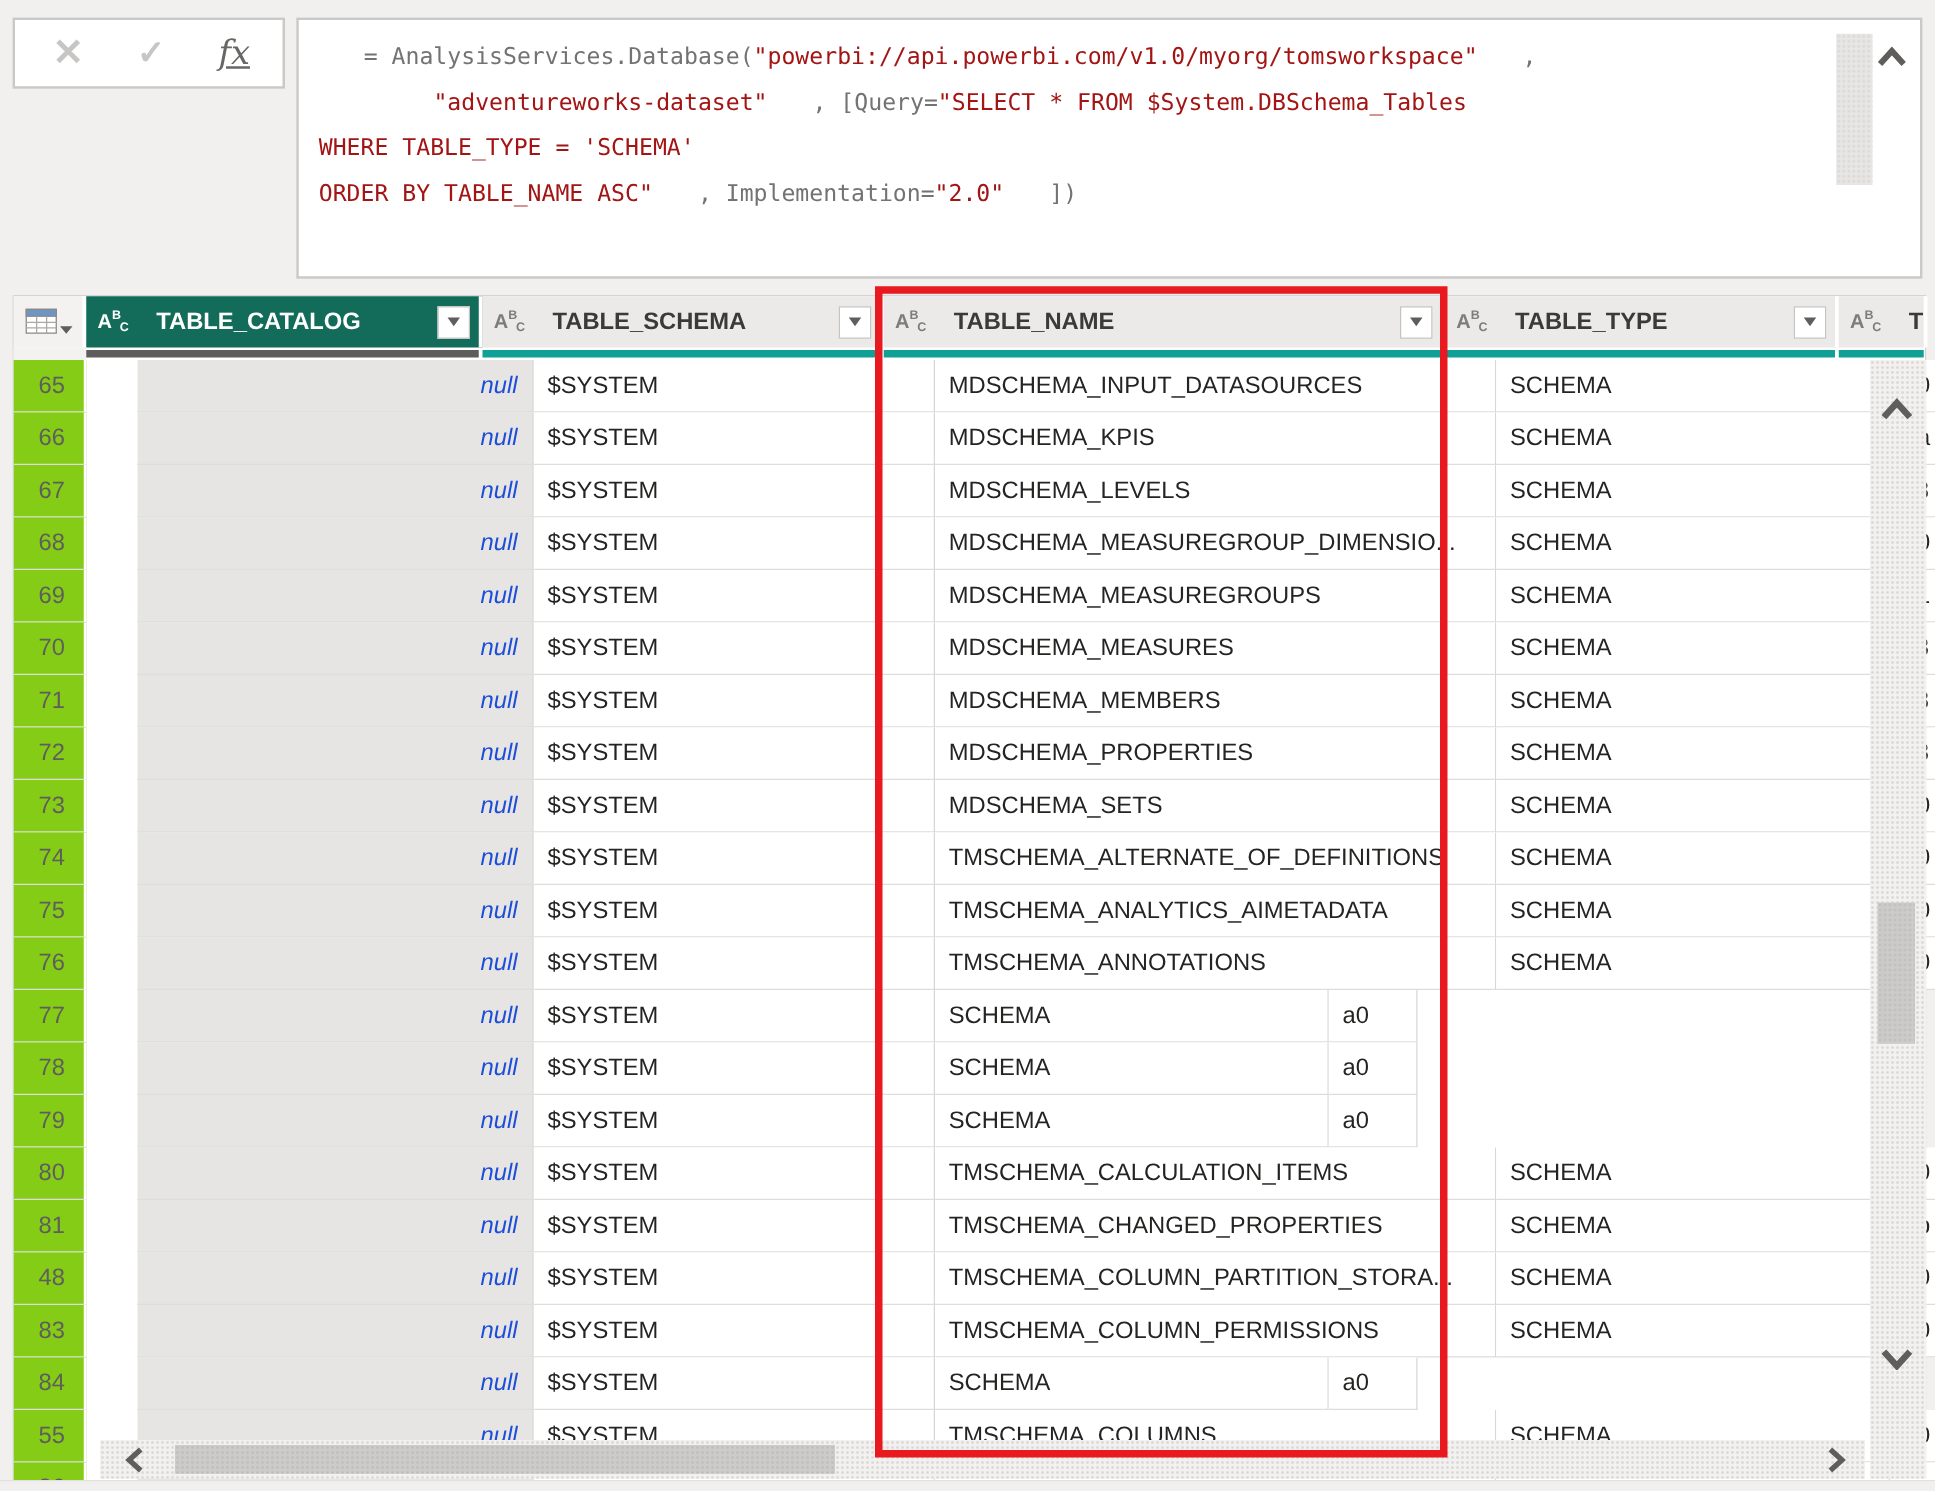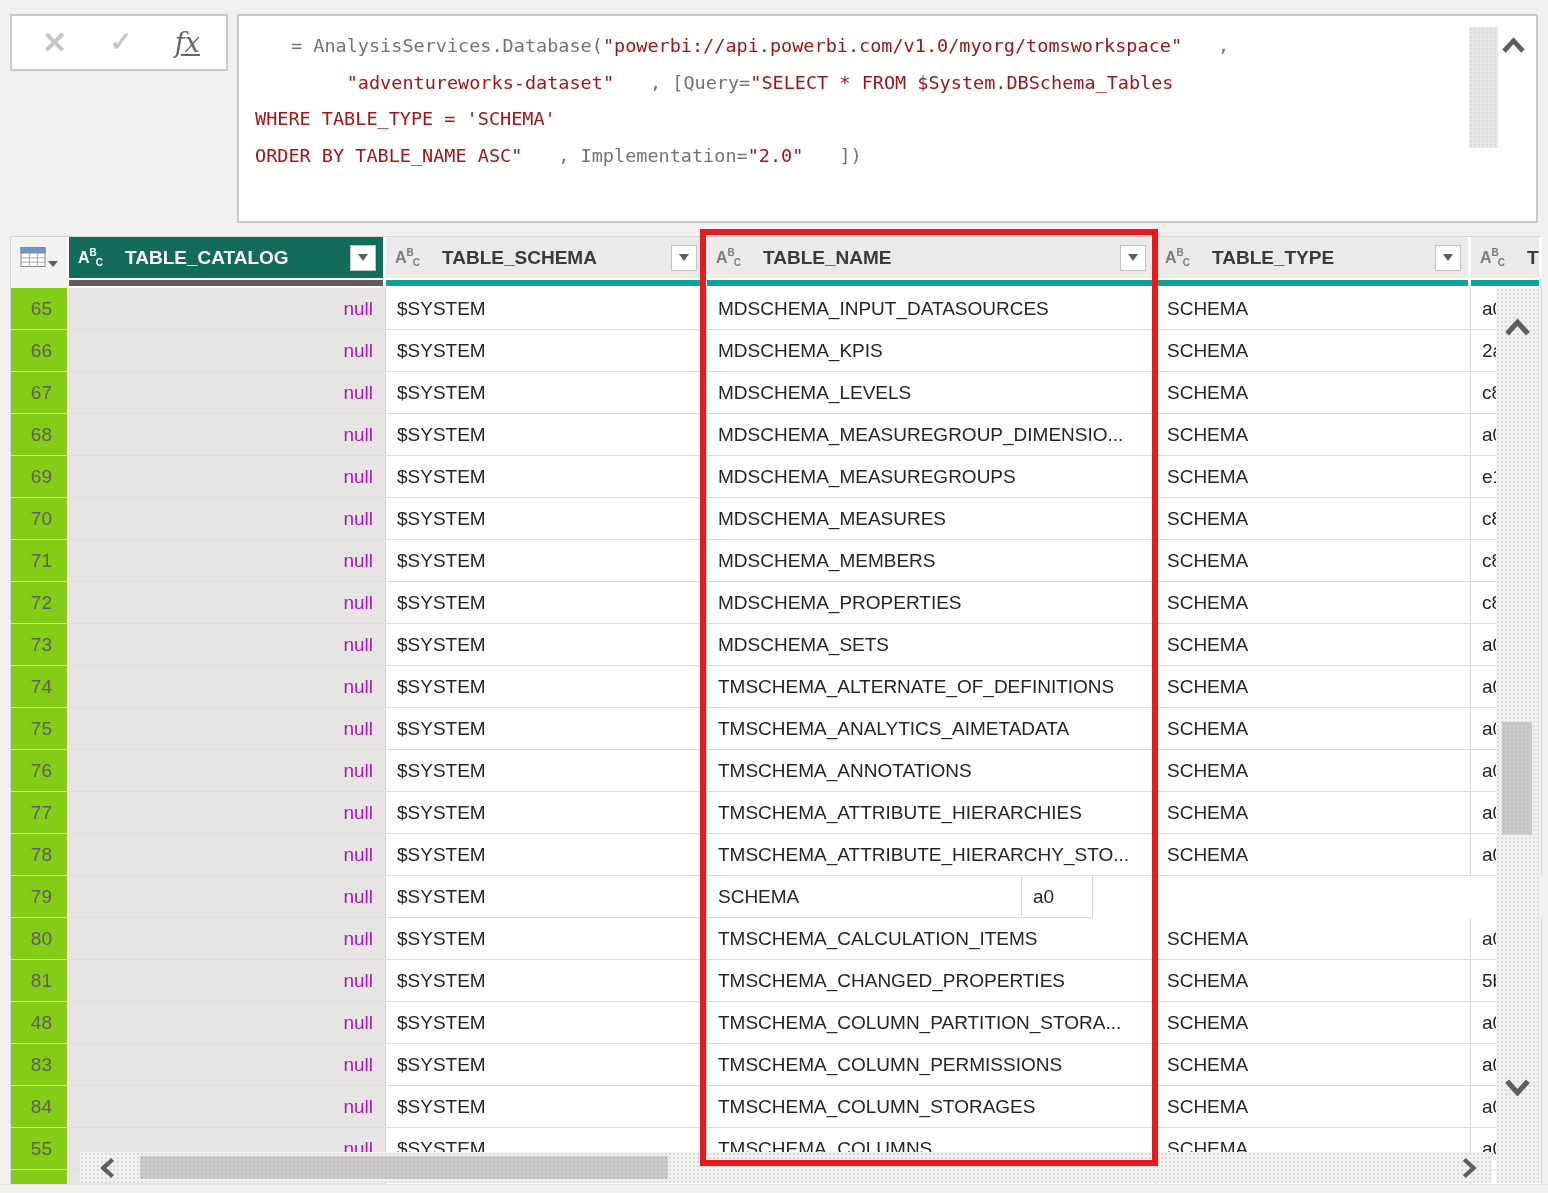--- a/index.html
+++ b/index.html
@@ -83,21 +83,21 @@
   .qbar { height: 6px; width: 100%; background: #10A096; }
   .qbar.dark { background: #5E5D5B; }
 
   .data-row { display: flex; height: 42px; }
   .cell {
     font-size: 19px; display: flex; align-items: center; overflow: hidden; white-space: nowrap;
     border-right: 1px solid #D9D7D5; border-bottom: 1px solid #DFDDDB;
   }
   .c-num { background:#84cc16; color:#605E5C; justify-content:flex-end; padding-right:15px;
            border-right: 2px solid #FFFFFF; }
-  .c-catalog { background:#E6E5E3; color:#a21caf; justify-content:flex-end; padding-right:12px; }
+  .c-catalog { background:#E6E5E3; color:#1d4ed8; font-style: italic; justify-content:flex-end; padding-right:12px;margin-left:41px; }
   .c-schema, .c-name, .c-type, .c-guid { background:#FFFFFF; color:#252423; padding-left:11px; }
 
   
   .vscroll {
     position: absolute; left: 1496px; top: 288px; width: 45px; height: 895px;
     background-color: #F2F1F0; z-index: 5;
   }
   .vscroll .chev-up   { position: absolute; left: 8px; top: 30px; }
   .vscroll .chev-down { position: absolute; left: 8px; top: 789px; }
   .vthumb { position: absolute; left: 6px; top: 434px; width: 30px; height: 113px;
@@ -330,29 +330,27 @@
           <div class="cell c-catalog w-catalog">null</div>
           <div class="cell c-schema w-schema">$SYSTEM</div>
           <div class="cell c-name w-name">TMSCHEMA_ANNOTATIONS</div>
           <div class="cell c-type w-type">SCHEMA</div>
           <div class="cell c-guid w-guid">a0</div>
         </div>
         <div class="data-row">
           <div class="cell c-num w-num">77</div>
           <div class="cell c-catalog w-catalog">null</div>
           <div class="cell c-schema w-schema">$SYSTEM</div>
-          <div class="cell c-name w-name">TMSCHEMA_ATTRIBUTE_HIERARCHIES</div>
           <div class="cell c-type w-type">SCHEMA</div>
           <div class="cell c-guid w-guid">a0</div>
         </div>
         <div class="data-row">
           <div class="cell c-num w-num">78</div>
           <div class="cell c-catalog w-catalog">null</div>
           <div class="cell c-schema w-schema">$SYSTEM</div>
-          <div class="cell c-name w-name">TMSCHEMA_ATTRIBUTE_HIERARCHY_STO...</div>
           <div class="cell c-type w-type">SCHEMA</div>
           <div class="cell c-guid w-guid">a0</div>
         </div>
         <div class="data-row">
           <div class="cell c-num w-num">79</div>
           <div class="cell c-catalog w-catalog">null</div>
           <div class="cell c-schema w-schema">$SYSTEM</div>
           <div class="cell c-type w-type">SCHEMA</div>
           <div class="cell c-guid w-guid">a0</div>
         </div>
@@ -385,21 +383,20 @@
           <div class="cell c-catalog w-catalog">null</div>
           <div class="cell c-schema w-schema">$SYSTEM</div>
           <div class="cell c-name w-name">TMSCHEMA_COLUMN_PERMISSIONS</div>
           <div class="cell c-type w-type">SCHEMA</div>
           <div class="cell c-guid w-guid">a0</div>
         </div>
         <div class="data-row">
           <div class="cell c-num w-num">84</div>
           <div class="cell c-catalog w-catalog">null</div>
           <div class="cell c-schema w-schema">$SYSTEM</div>
-          <div class="cell c-name w-name">TMSCHEMA_COLUMN_STORAGES</div>
           <div class="cell c-type w-type">SCHEMA</div>
           <div class="cell c-guid w-guid">a0</div>
         </div>
         <div class="data-row">
           <div class="cell c-num w-num">55</div>
           <div class="cell c-catalog w-catalog">null</div>
           <div class="cell c-schema w-schema">$SYSTEM</div>
           <div class="cell c-name w-name">TMSCHEMA_COLUMNS</div>
           <div class="cell c-type w-type">SCHEMA</div>
           <div class="cell c-guid w-guid">a0</div>

